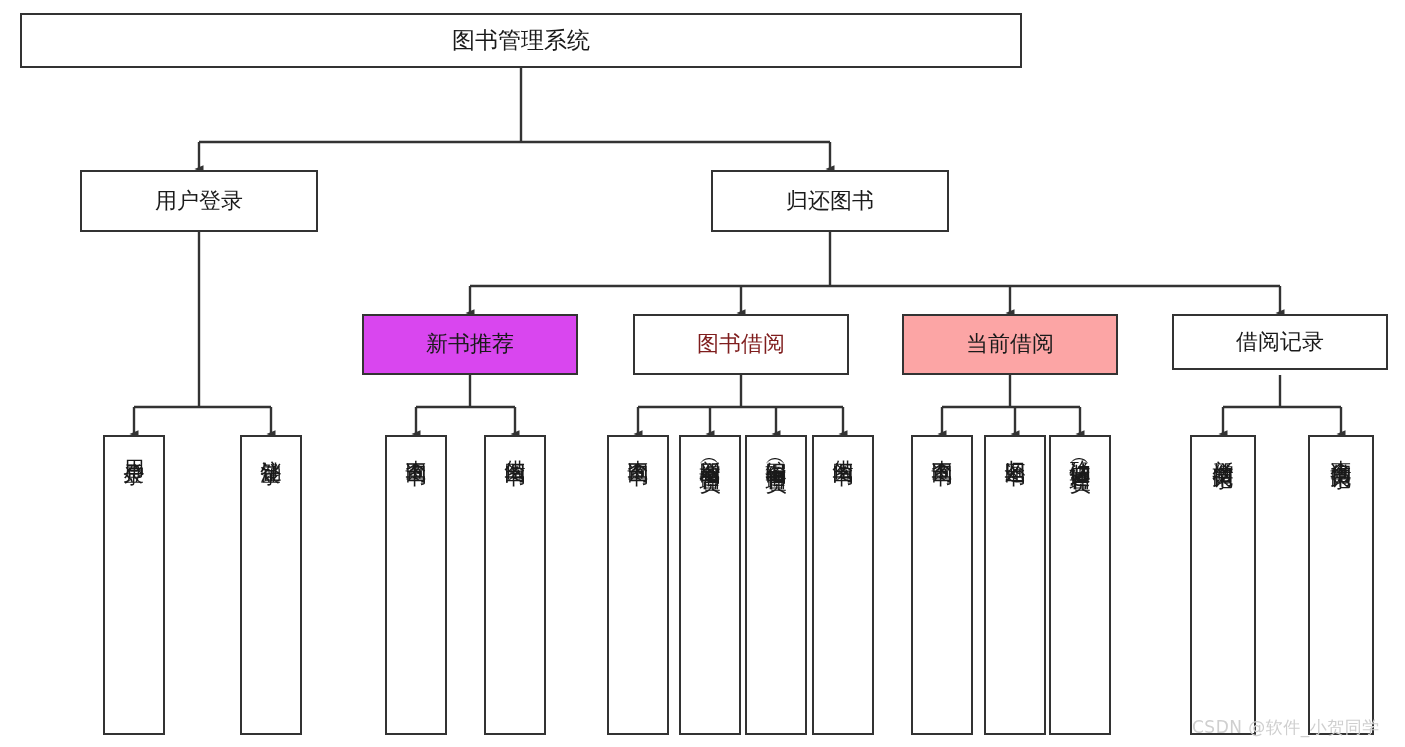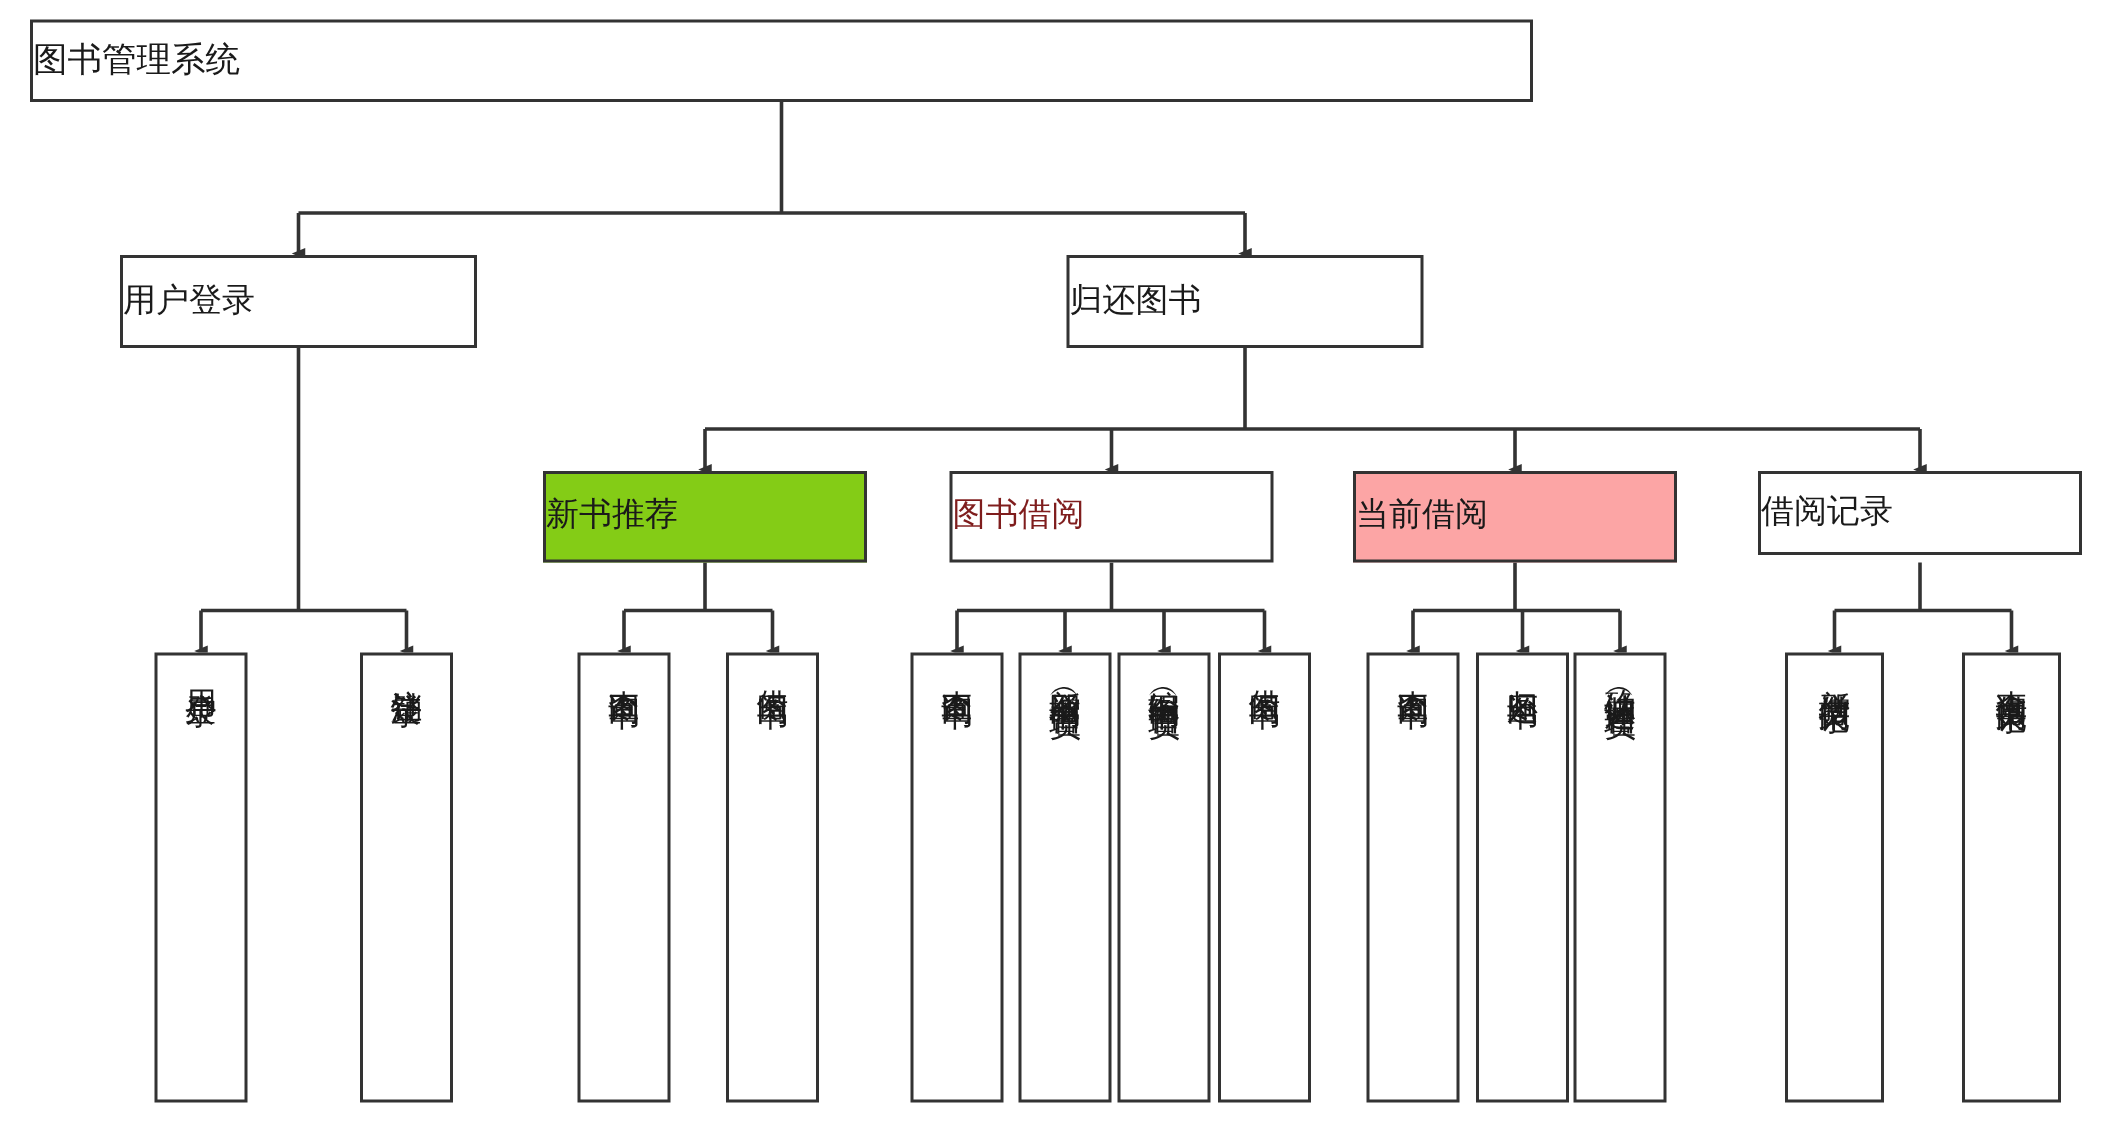--- a/index.html
+++ b/index.html
@@ -24,21 +24,21 @@
     width: 1405px;
     height: 747px;
   }
   .node {
     position: absolute;
     box-sizing: border-box;
     background: #ffffff;
     border: 2px solid #333333;
     display: flex;
     align-items: center;
-    justify-content: flex-start;
+    justify-content: center;
     color: #1a1a1a;
   }
   .node .label {
     display: block;
     text-align: center;
     line-height: 1.28;
     white-space: nowrap;
   }
   .node.horiz .label {
     font-size: 22px;
@@ -118,21 +118,21 @@
   <div id="nodes">
       <div class="node horiz root" style="left: 20px; top: 13px; width: 1002px; height: 55px; border-color: rgb(51, 51, 51); background: rgb(255, 255, 255); color: rgb(26, 26, 26);">
         <span class="label">图书管理系统</span>
       </div>
       <div class="node horiz" style="left: 80px; top: 170px; width: 238px; height: 62px; border-color: rgb(51, 51, 51); background: rgb(255, 255, 255); color: rgb(26, 26, 26);">
         <span class="label">用户登录</span>
       </div>
       <div class="node horiz" style="left: 711px; top: 170px; width: 238px; height: 62px; border-color: rgb(51, 51, 51); background: rgb(255, 255, 255); color: rgb(26, 26, 26);">
         <span class="label">归还图书</span>
       </div>
-      <div class="node horiz" style="left: 362px; top: 314px; width: 216px; height: 61px; border-color: rgb(51, 51, 51); background: #84cc16; color: rgb(26, 26, 26);">
+      <div class="node horiz" style="left: 362px; top: 314px; width: 216px; height: 61px; border-color: rgb(51, 51, 51); background: #d946ef; color: rgb(26, 26, 26);">
         <span class="label">新书推荐</span>
       </div>
       <div class="node horiz" style="left: 633px; top: 314px; width: 216px; height: 61px; border-color: rgb(51, 51, 51); background: rgb(255, 255, 255); color: #7f1d1d;">
         <span class="label">图书借阅</span>
       </div>
       <div class="node horiz" style="left: 902px; top: 314px; width: 216px; height: 61px; border-color: rgb(51, 51, 51); background: #fca5a5; color: rgb(26, 26, 26);">
         <span class="label">当前借阅</span>
       </div>
       <div class="node horiz" style="left: 1172px; top: 314px; width: 216px; height: 56px; border-color: rgb(51, 51, 51); background: rgb(255, 255, 255); color: rgb(26, 26, 26);">
         <span class="label">借阅记录</span>
@@ -170,13 +170,14 @@
       <div class="node vert" style="left: 1049px; top: 435px; width: 62px; height: 300px; border-color: rgb(51, 51, 51); background: rgb(255, 255, 255); color: rgb(26, 26, 26);">
         <span class="label">确认归还（管理员）</span>
       </div>
       <div class="node vert" style="left: 1190px; top: 435px; width: 66px; height: 300px; border-color: rgb(51, 51, 51); background: rgb(255, 255, 255); color: rgb(26, 26, 26);">
         <span class="label">新增借阅记录</span>
       </div>
       <div class="node vert" style="left: 1308px; top: 435px; width: 66px; height: 300px; border-color: rgb(51, 51, 51); background: rgb(255, 255, 255); color: rgb(26, 26, 26);">
         <span class="label">查询借阅记录</span>
       </div>
     </div>
+  <div class="watermark" style="left: 1192px; top: 716px;">CSDN @软件_小贺同学</div>
 </div>
 
 </body></html>

